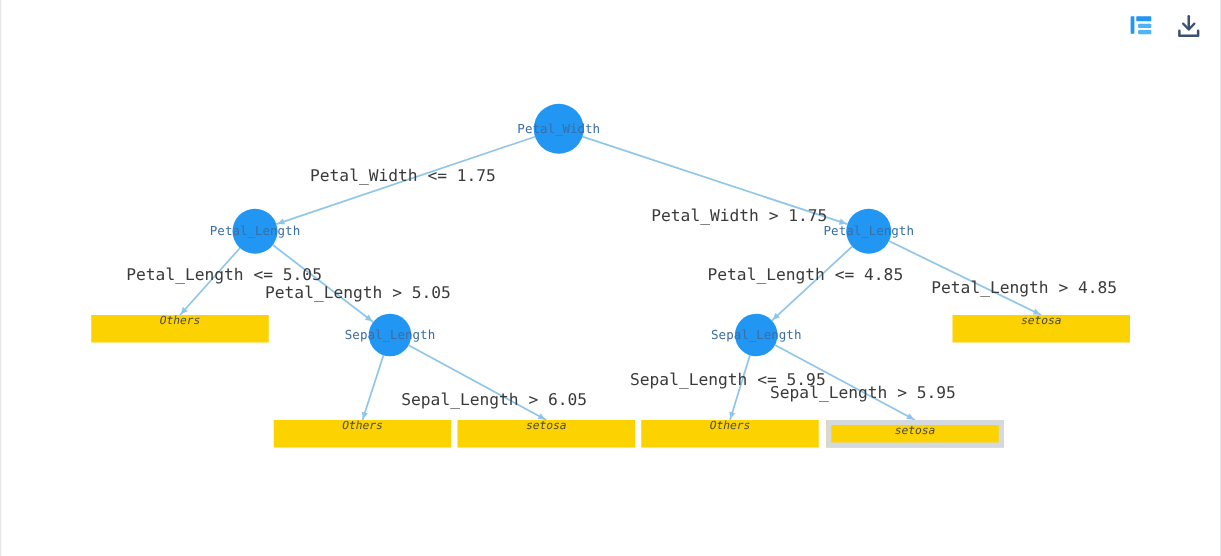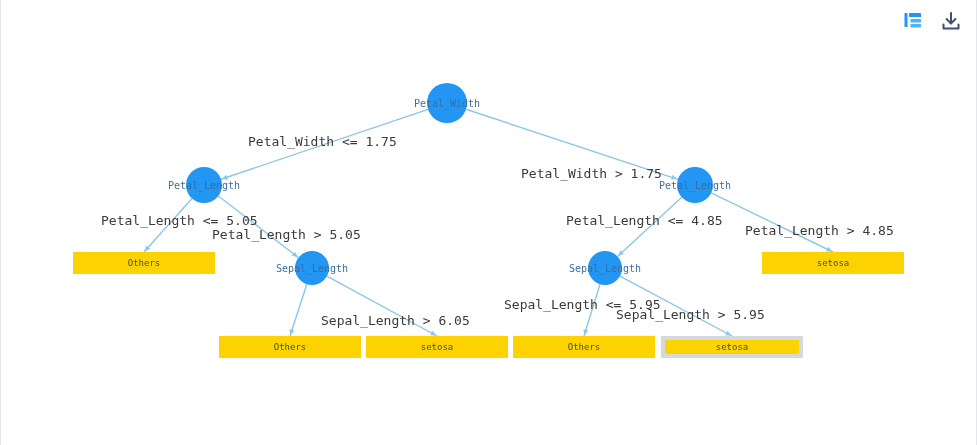--- a/index.html
+++ b/index.html
@@ -83,24 +83,25 @@
     color: #3b6ea5;
     letter-spacing: 0px;
     white-space: nowrap;
     font-family: "DejaVu Sans Mono", "Liberation Mono", monospace;
   }
 
   .node-leaf {
     position: absolute;
     background: #fcd200;
     display: flex;
-    align-items: center;
+    align-items: flex-start;
     justify-content: center;
     box-sizing: border-box;
     cursor: pointer;
+    font-style: italic;
   }
   .node-leaf .node-text {
     font-size: 9px;
     color: #4a4a4a;
     white-space: nowrap;
     font-family: "DejaVu Sans Mono", "Liberation Mono", monospace;
   }
   .node-leaf.selected {
     border: 4px solid #d3d9dd;
     background: #fcd200;

